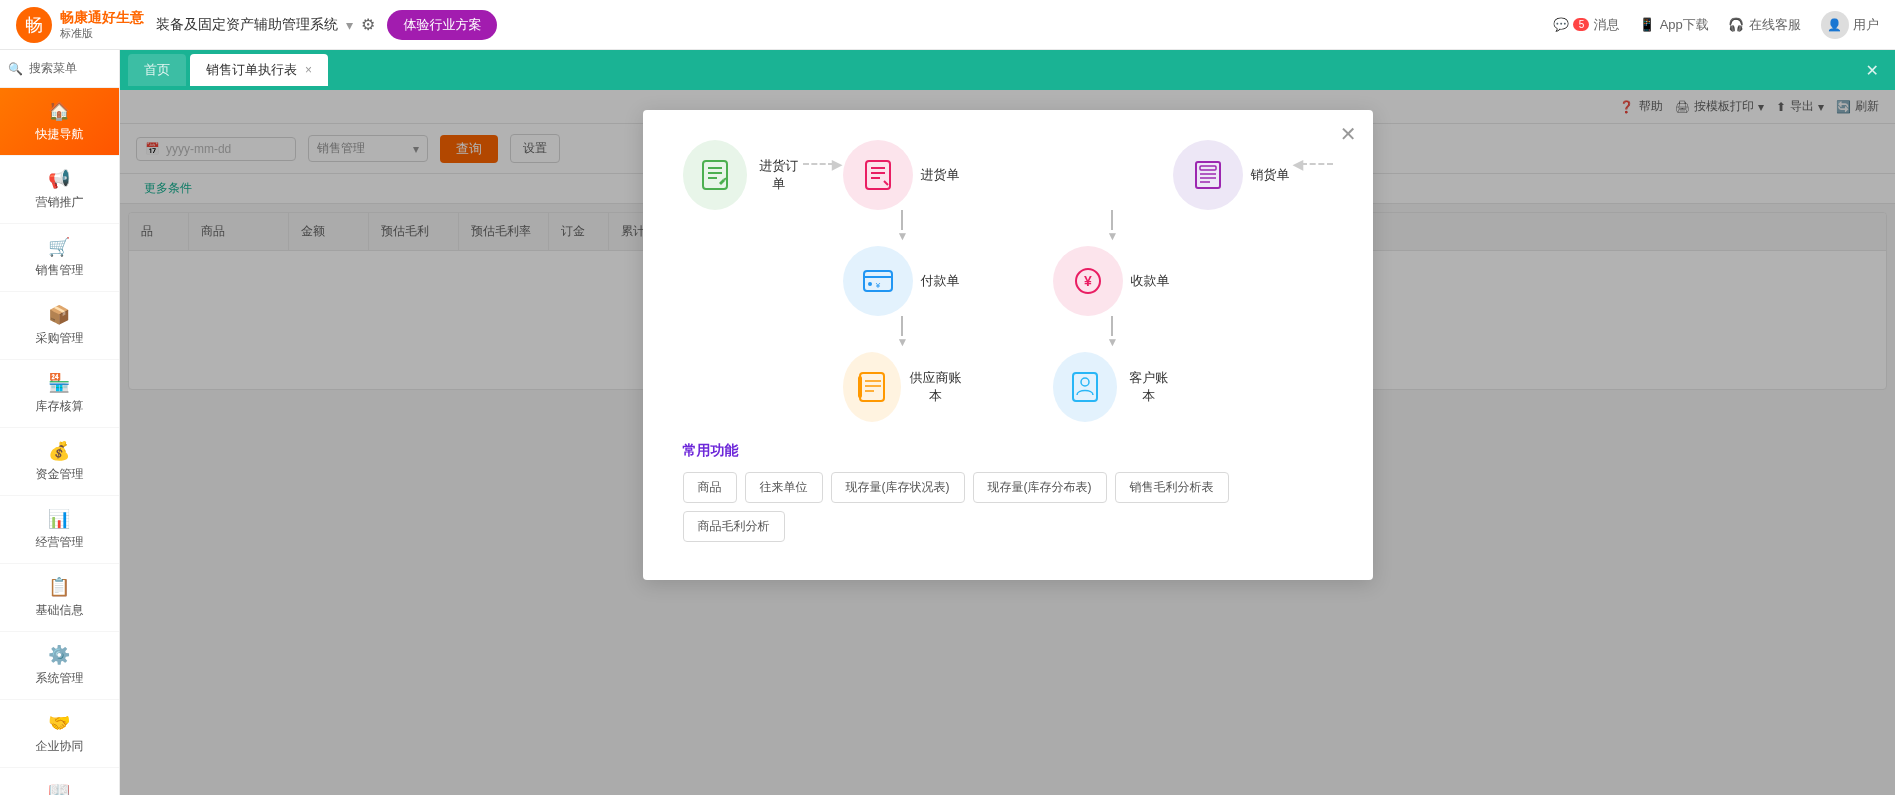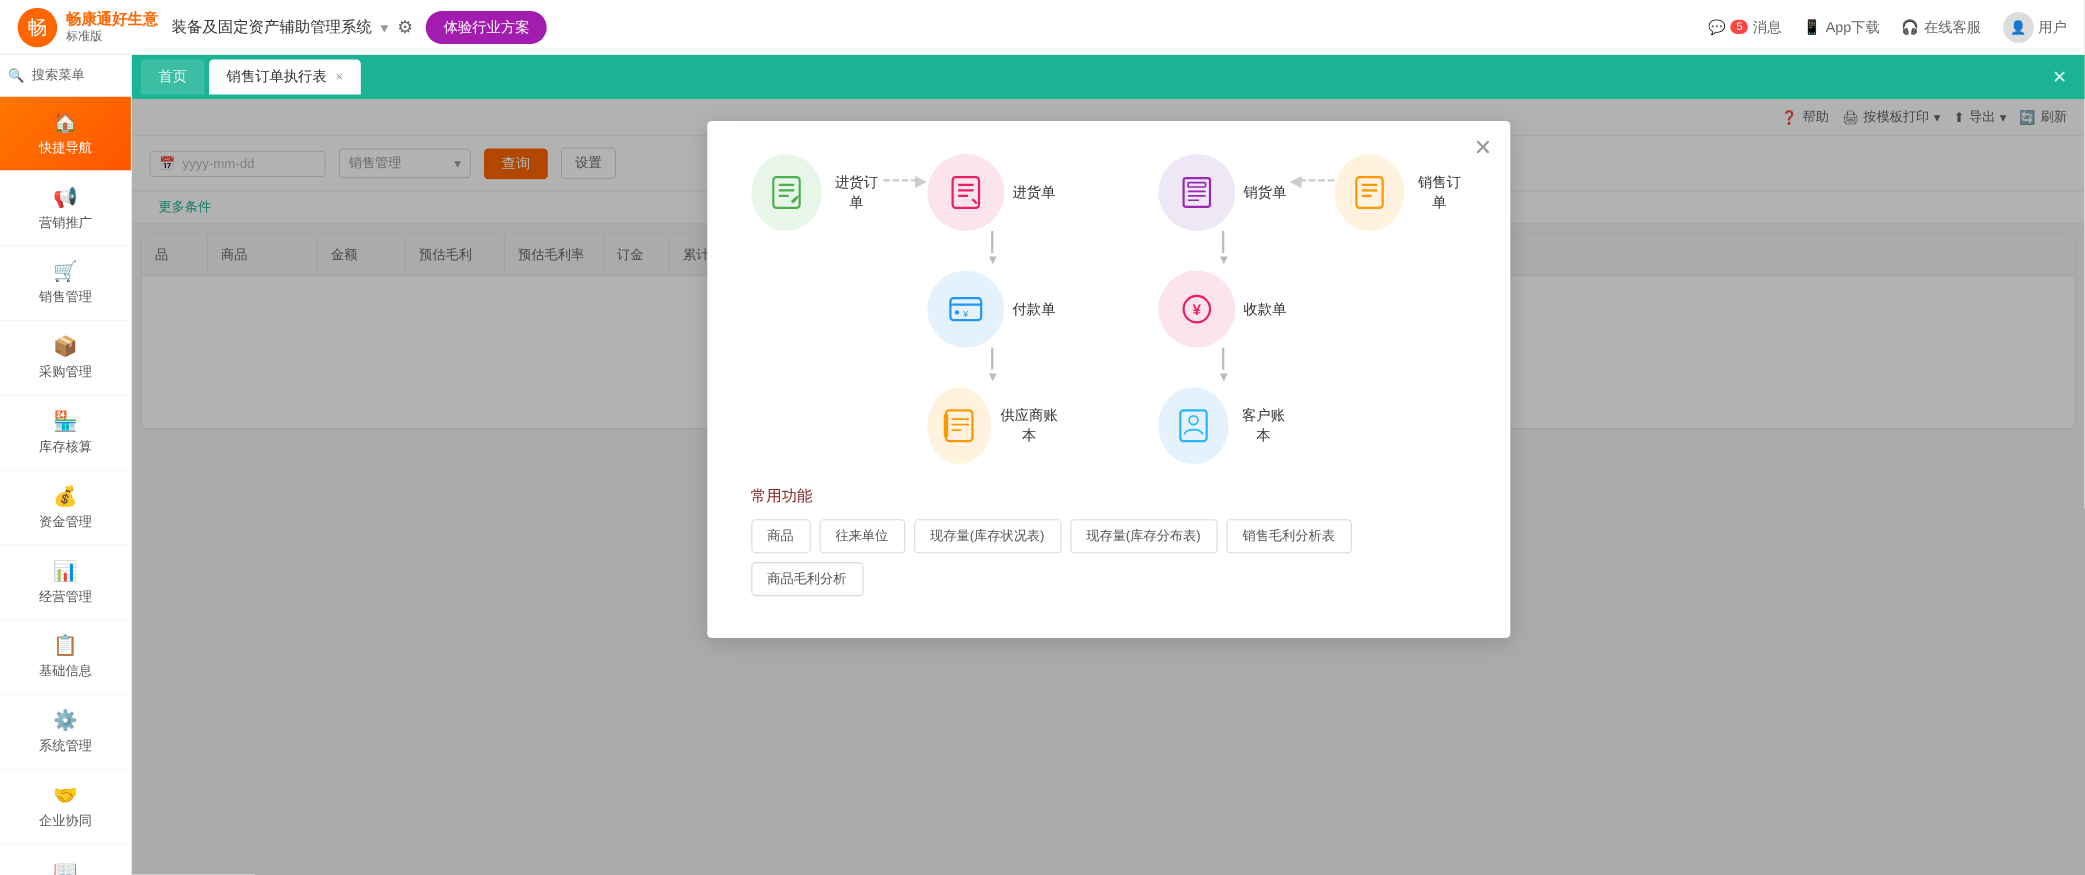--- a/index.html
+++ b/index.html
@@ -348,23 +348,23 @@
       color: #333;
       text-align: center;
     }
 
     
     .common-functions {
       margin-top: 20px;
     }
     .cf-title {
       font-size: 14px;
-      color: #7f1d1d;
+      color: #6d28d9;
       margin-bottom: 12px;
-      font-weight: 400;
+      font-weight: 700;
     }
     .cf-buttons {
       display: flex;
       flex-wrap: wrap;
       gap: 8px;
       margin-bottom: 8px;
     }
     .cf-btn {
       border: 1px solid #d9d9d9;
       border-radius: 4px;
@@ -586,31 +586,20 @@
                   </svg>
               </div>
               <span class="flow-label">销货单</span>
             </div>
 
             <div style="display:flex; align-items:center; margin-bottom:22px; flex:0 0 40px;">
               <span style="color:#ccc; font-size:14px; margin-right:-2px;">◀</span>
               <div style="flex:1; height:1px; border-top:2px dashed #ccc;"></div>
             </div>
 
-            <div class="flow-node">
-              <div class="flow-circle" style="background:#fff3e0;">
-                <svg width="36" height="36" viewBox="0 0 36 36">
-                    <rect x="6" y="4" width="24" height="28" rx="3" fill="none" stroke="#ff9800" stroke-width="2"></rect>
-                    <line x1="11" y1="11" x2="25" y2="11" stroke="#ff9800" stroke-width="2"></line>
-                    <line x1="11" y1="16" x2="25" y2="16" stroke="#ff9800" stroke-width="2"></line>
-                    <line x1="11" y1="21" x2="20" y2="21" stroke="#ff9800" stroke-width="2"></line>
-                  </svg>
-              </div>
-              <span class="flow-label">销售订单</span>
-            </div>
           </div>
 
           <div style="display:flex; align-items:flex-start; margin-bottom:4px;">
 
             <div style="width:120px;"></div>
             <div style="width:40px;"></div>
             <div style="width:120px; display:flex; justify-content:center;">
               <div style="display:flex; flex-direction:column; align-items:center;">
                 <div style="width:2px; height:20px; background:#bbb;"></div>
                 <span style="color:#bbb; font-size:12px; line-height:1;">▼</span>

